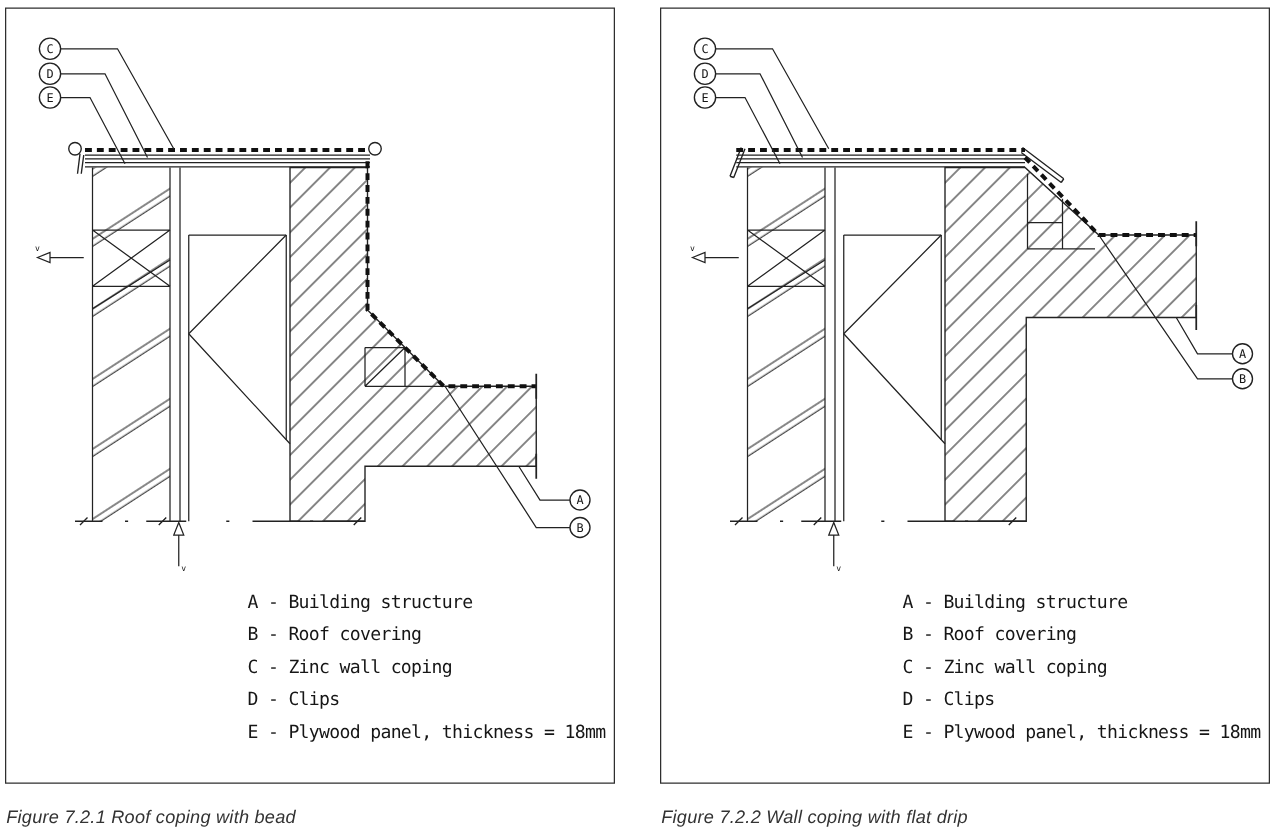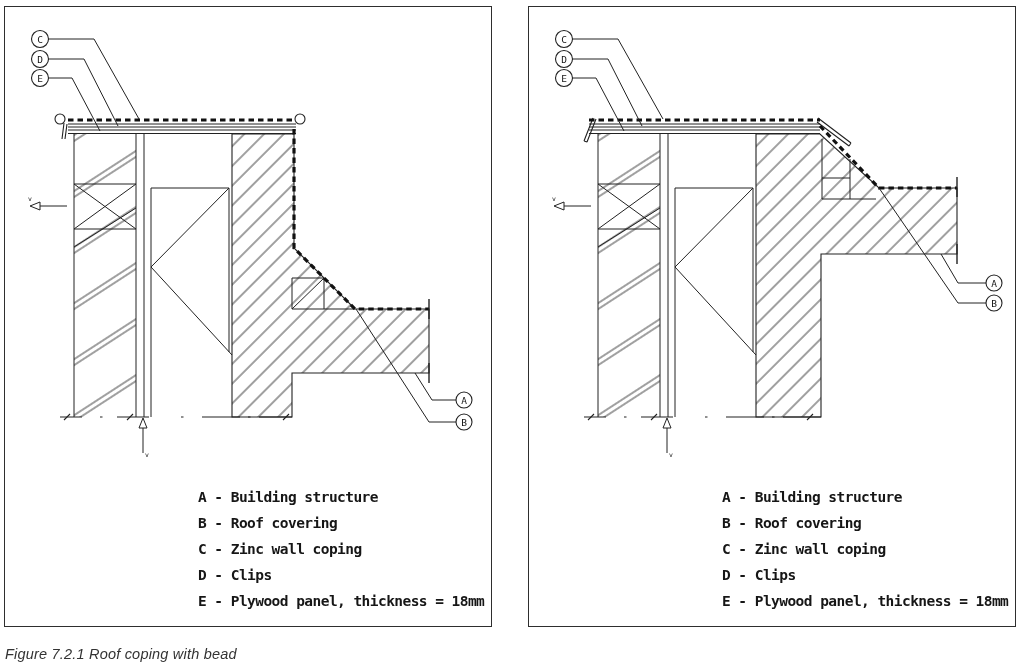--- a/index.html
+++ b/index.html
@@ -4,21 +4,21 @@
 <style>
   html,body{margin:0;padding:0;background:#fff;}
   .page{position:relative;width:1024px;height:667px;background:#fff;overflow:hidden;
         font-family:"Liberation Sans", sans-serif;}
   .panel{position:absolute;top:6px;width:486px;height:619px;border:1.5px solid #2e2e2e;background:#fff;}
   .panel.left{left:4px;}
   .panel.right{left:528px;}
   .panel svg{position:absolute;left:0;top:0;}
   .legend{position:absolute;left:193px;top:462px;color:#161616;
           font-family:"DejaVu Sans Mono", monospace;font-size:14.5px;letter-spacing:-0.55px;
-          line-height:26px;white-space:nowrap;font-weight:700;margin-top:15px;}
+          line-height:26px;white-space:nowrap;font-weight:400;}
   .caption{position:absolute;top:646px;color:#333;font-style:italic;font-size:14.5px;
            font-family:"Liberation Sans", sans-serif;letter-spacing:0.2px;}
   .caption.c1{left:5px;}
   .caption.c2{left:529px;}
   svg text{font-family:"DejaVu Sans Mono", monospace;fill:#161616;}
   .bubble-letter{font-size:9.5px;}
   .tiny-v{font-size:6.5px;}
 </style>
 </head>
 <body>
@@ -226,14 +226,15 @@
     <div class="legend">
       <div>A - Building structure</div>
       <div>B - Roof covering</div>
       <div>C - Zinc wall coping</div>
       <div>D - Clips</div>
       <div>E - Plywood panel, thickness = 18mm</div>
     </div>
   </div>
 
   <div class="caption c1">Figure 7.2.1 Roof coping with bead</div>
+  <div class="caption c2">Figure 7.2.2 Wall coping with flat drip</div>
 
 </div>
 
 </body></html>

